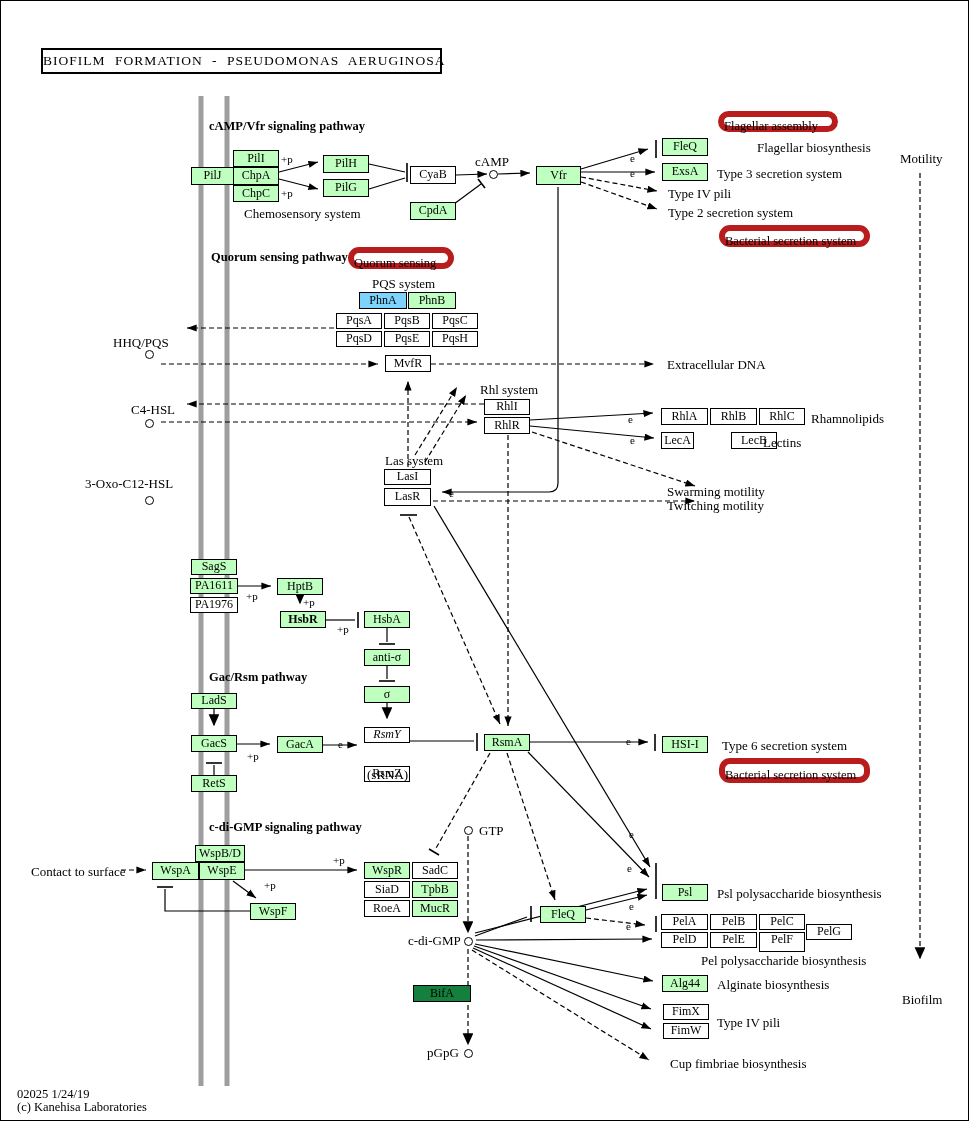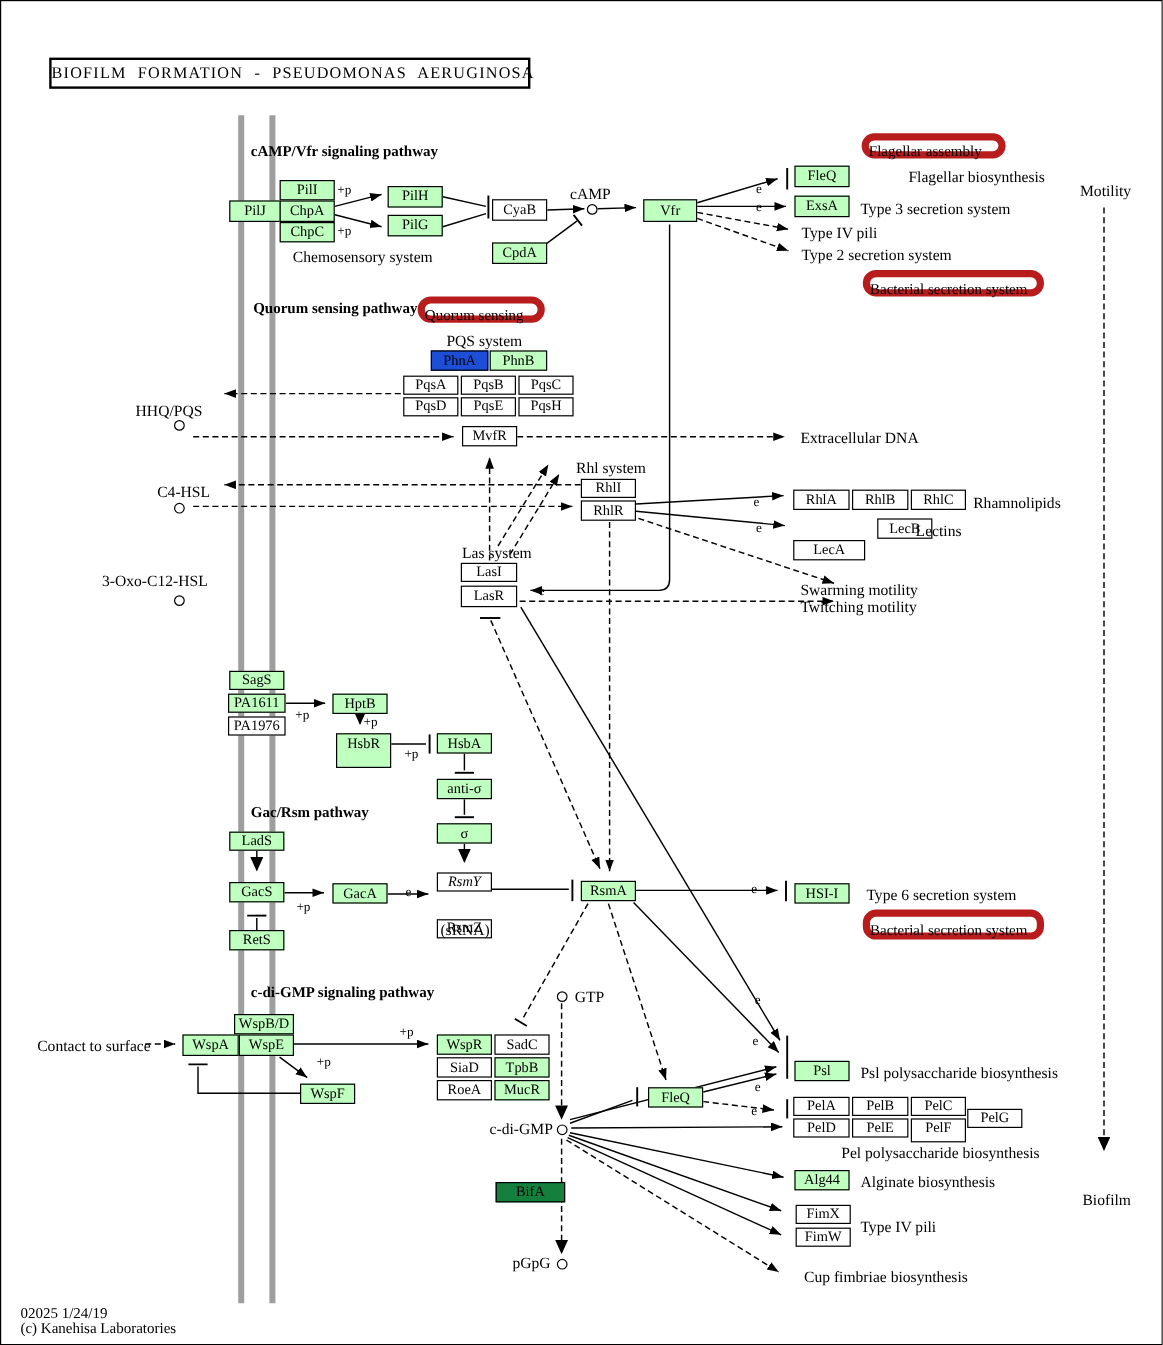--- a/index.html
+++ b/index.html
@@ -149,43 +149,43 @@
     <div class="gene green" style="left: 190px; top: 166px; width: 43px; height: 18px; line-height: 15px; background: rgb(191, 255, 191);">PilJ</div>
     <div class="gene green" style="left: 232px; top: 166px; width: 46px; height: 18px; line-height: 15px; background: rgb(191, 255, 191);">ChpA</div>
     <div class="gene green" style="left: 232px; top: 184px; width: 46px; height: 17px; line-height: 14px; background: rgb(191, 255, 191);">ChpC</div>
     <div class="gene green" style="left: 322px; top: 154px; width: 46px; height: 18px; line-height: 15px; background: rgb(191, 255, 191);">PilH</div>
     <div class="gene green" style="left: 322px; top: 178px; width: 46px; height: 18px; line-height: 15px; background: rgb(191, 255, 191);">PilG</div>
     <div class="gene white" style="left: 409px; top: 165px; width: 46px; height: 18px; line-height: 15px;">CyaB</div>
     <div class="gene green" style="left: 409px; top: 201px; width: 46px; height: 18px; line-height: 15px; background: rgb(191, 255, 191);">CpdA</div>
     <div class="gene green" style="left: 535px; top: 165px; width: 45px; height: 19px; line-height: 16px; background: rgb(191, 255, 191);">Vfr</div>
     <div class="gene green" style="left: 661px; top: 137px; width: 46px; height: 18px; line-height: 15px; background: rgb(191, 255, 191);">FleQ</div>
     <div class="gene green" style="left: 661px; top: 162px; width: 46px; height: 18px; line-height: 15px; background: rgb(191, 255, 191);">ExsA</div>
-    <div class="gene green" style="left: 358px; top: 291px; width: 48px; height: 17px; line-height: 14px; background: #1d4ed8;">PhnA</div>
+    <div class="gene green" style="left: 358px; top: 291px; width: 48px; height: 17px; line-height: 14px; background: #7dd3fc;">PhnA</div>
     <div class="gene green" style="left: 407px; top: 291px; width: 48px; height: 17px; line-height: 14px; background: rgb(191, 255, 191);">PhnB</div>
     <div class="gene white" style="left: 335px; top: 312px; width: 46px; height: 16px; line-height: 13px;">PqsA</div>
     <div class="gene white" style="left: 383px; top: 312px; width: 46px; height: 16px; line-height: 13px;">PqsB</div>
     <div class="gene white" style="left: 431px; top: 312px; width: 46px; height: 16px; line-height: 13px;">PqsC</div>
     <div class="gene white" style="left: 335px; top: 330px; width: 46px; height: 16px; line-height: 13px;">PqsD</div>
     <div class="gene white" style="left: 383px; top: 330px; width: 46px; height: 16px; line-height: 13px;">PqsE</div>
     <div class="gene white" style="left: 431px; top: 330px; width: 46px; height: 16px; line-height: 13px;">PqsH</div>
     <div class="gene white" style="left: 384px; top: 354px; width: 46px; height: 17px; line-height: 14px;">MvfR</div>
     <div class="gene white" style="left: 483px; top: 398px; width: 46px; height: 16px; line-height: 13px;">RhlI</div>
     <div class="gene white" style="left: 483px; top: 416px; width: 46px; height: 17px; line-height: 14px;">RhlR</div>
     <div class="gene white" style="left: 660px; top: 407px; width: 47px; height: 17px; line-height: 14px;">RhlA</div>
     <div class="gene white" style="left: 709px; top: 407px; width: 47px; height: 17px; line-height: 14px;">RhlB</div>
     <div class="gene white" style="left: 758px; top: 407px; width: 46px; height: 17px; line-height: 14px;">RhlC</div>
-    <div class="gene white" style="left: 660px; top: 449px; width: 60px; height: 17px; line-height: 14px;">LecA</div>
+    <div class="gene white" style="left: 660px; top: 431px; width: 33px; height: 17px; line-height: 14px;">LecA</div>
     <div class="gene white" style="left: 730px; top: 431px; width: 46px; height: 17px; line-height: 14px;">LecB</div>
     <div class="gene white" style="left: 383px; top: 468px; width: 47px; height: 16px; line-height: 13px;">LasI</div>
     <div class="gene white" style="left: 383px; top: 487px; width: 47px; height: 18px; line-height: 15px;">LasR</div>
     <div class="gene green" style="left: 190px; top: 558px; width: 46px; height: 16px; line-height: 13px; background: rgb(191, 255, 191);">SagS</div>
     <div class="gene green" style="left: 189px; top: 577px; width: 48px; height: 16px; line-height: 13px; background: rgb(191, 255, 191);">PA1611</div>
     <div class="gene white" style="left: 189px; top: 596px; width: 48px; height: 16px; line-height: 13px;">PA1976</div>
     <div class="gene green" style="left: 276px; top: 577px; width: 46px; height: 17px; line-height: 14px; background: rgb(191, 255, 191);">HptB</div>
-    <div class="gene green" style="left: 279px; top: 610px; width: 46px; height: 29px; line-height: 14px; background: rgb(191, 255, 191);">HsbR</div>
+    <div class="gene green" style="left: 279px; top: 610px; width: 46px; height: 17px; line-height: 14px; background: rgb(191, 255, 191); font-weight: bold;">HsbR</div>
     <div class="gene green" style="left: 363px; top: 610px; width: 46px; height: 17px; line-height: 14px; background: rgb(191, 255, 191);">HsbA</div>
     <div class="gene green" style="left: 363px; top: 648px; width: 46px; height: 17px; line-height: 14px; background: rgb(191, 255, 191);">anti-σ</div>
     <div class="gene green" style="left: 363px; top: 685px; width: 46px; height: 17px; line-height: 14px; background: rgb(191, 255, 191);">σ</div>
     <div class="gene green" style="left: 190px; top: 692px; width: 46px; height: 16px; line-height: 13px; background: rgb(191, 255, 191);">LadS</div>
     <div class="gene green" style="left: 190px; top: 734px; width: 46px; height: 17px; line-height: 14px; background: rgb(191, 255, 191);">GacS</div>
     <div class="gene green" style="left: 190px; top: 774px; width: 46px; height: 17px; line-height: 14px; background: rgb(191, 255, 191);">RetS</div>
     <div class="gene green" style="left: 276px; top: 735px; width: 46px; height: 17px; line-height: 14px; background: rgb(191, 255, 191);">GacA</div>
     <div class="gene white" style="left: 363px; top: 726px; width: 46px; height: 16px; line-height: 13px; font-style: italic;">RsmY</div>
     <div class="gene white" style="left: 363px; top: 745px; width: 46px; height: 16px; line-height: 13px; margin-top: 20px;">RsmZ</div>
     <div class="gene green" style="left: 483px; top: 733px; width: 46px; height: 17px; line-height: 14px; background: rgb(191, 255, 191);">RsmA</div>

